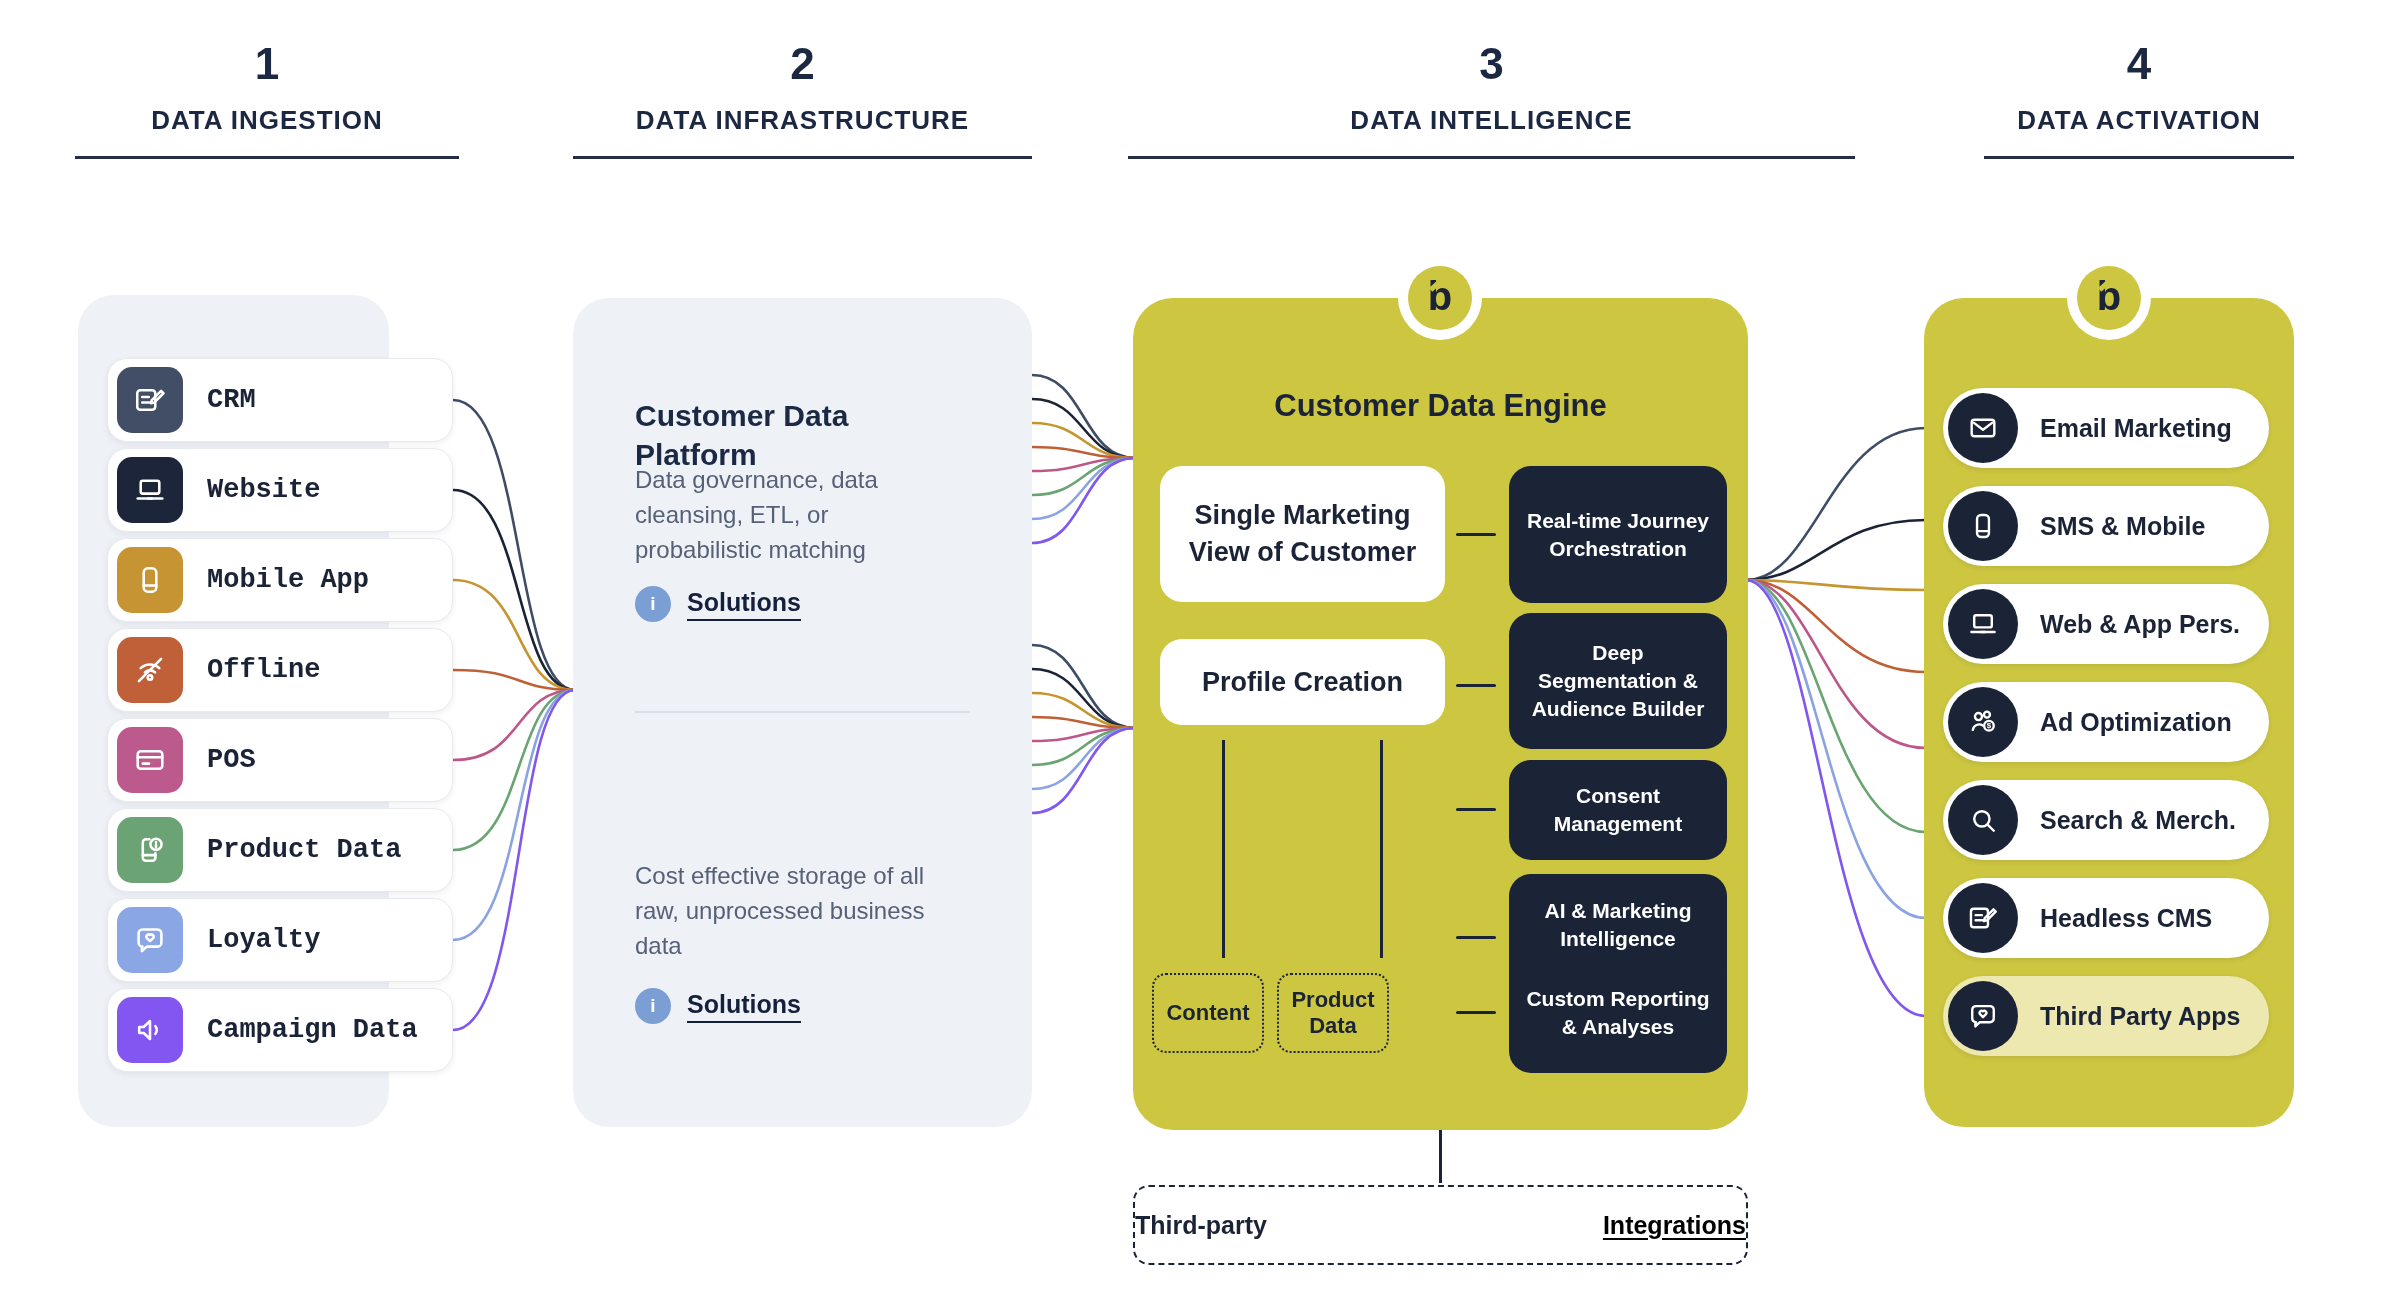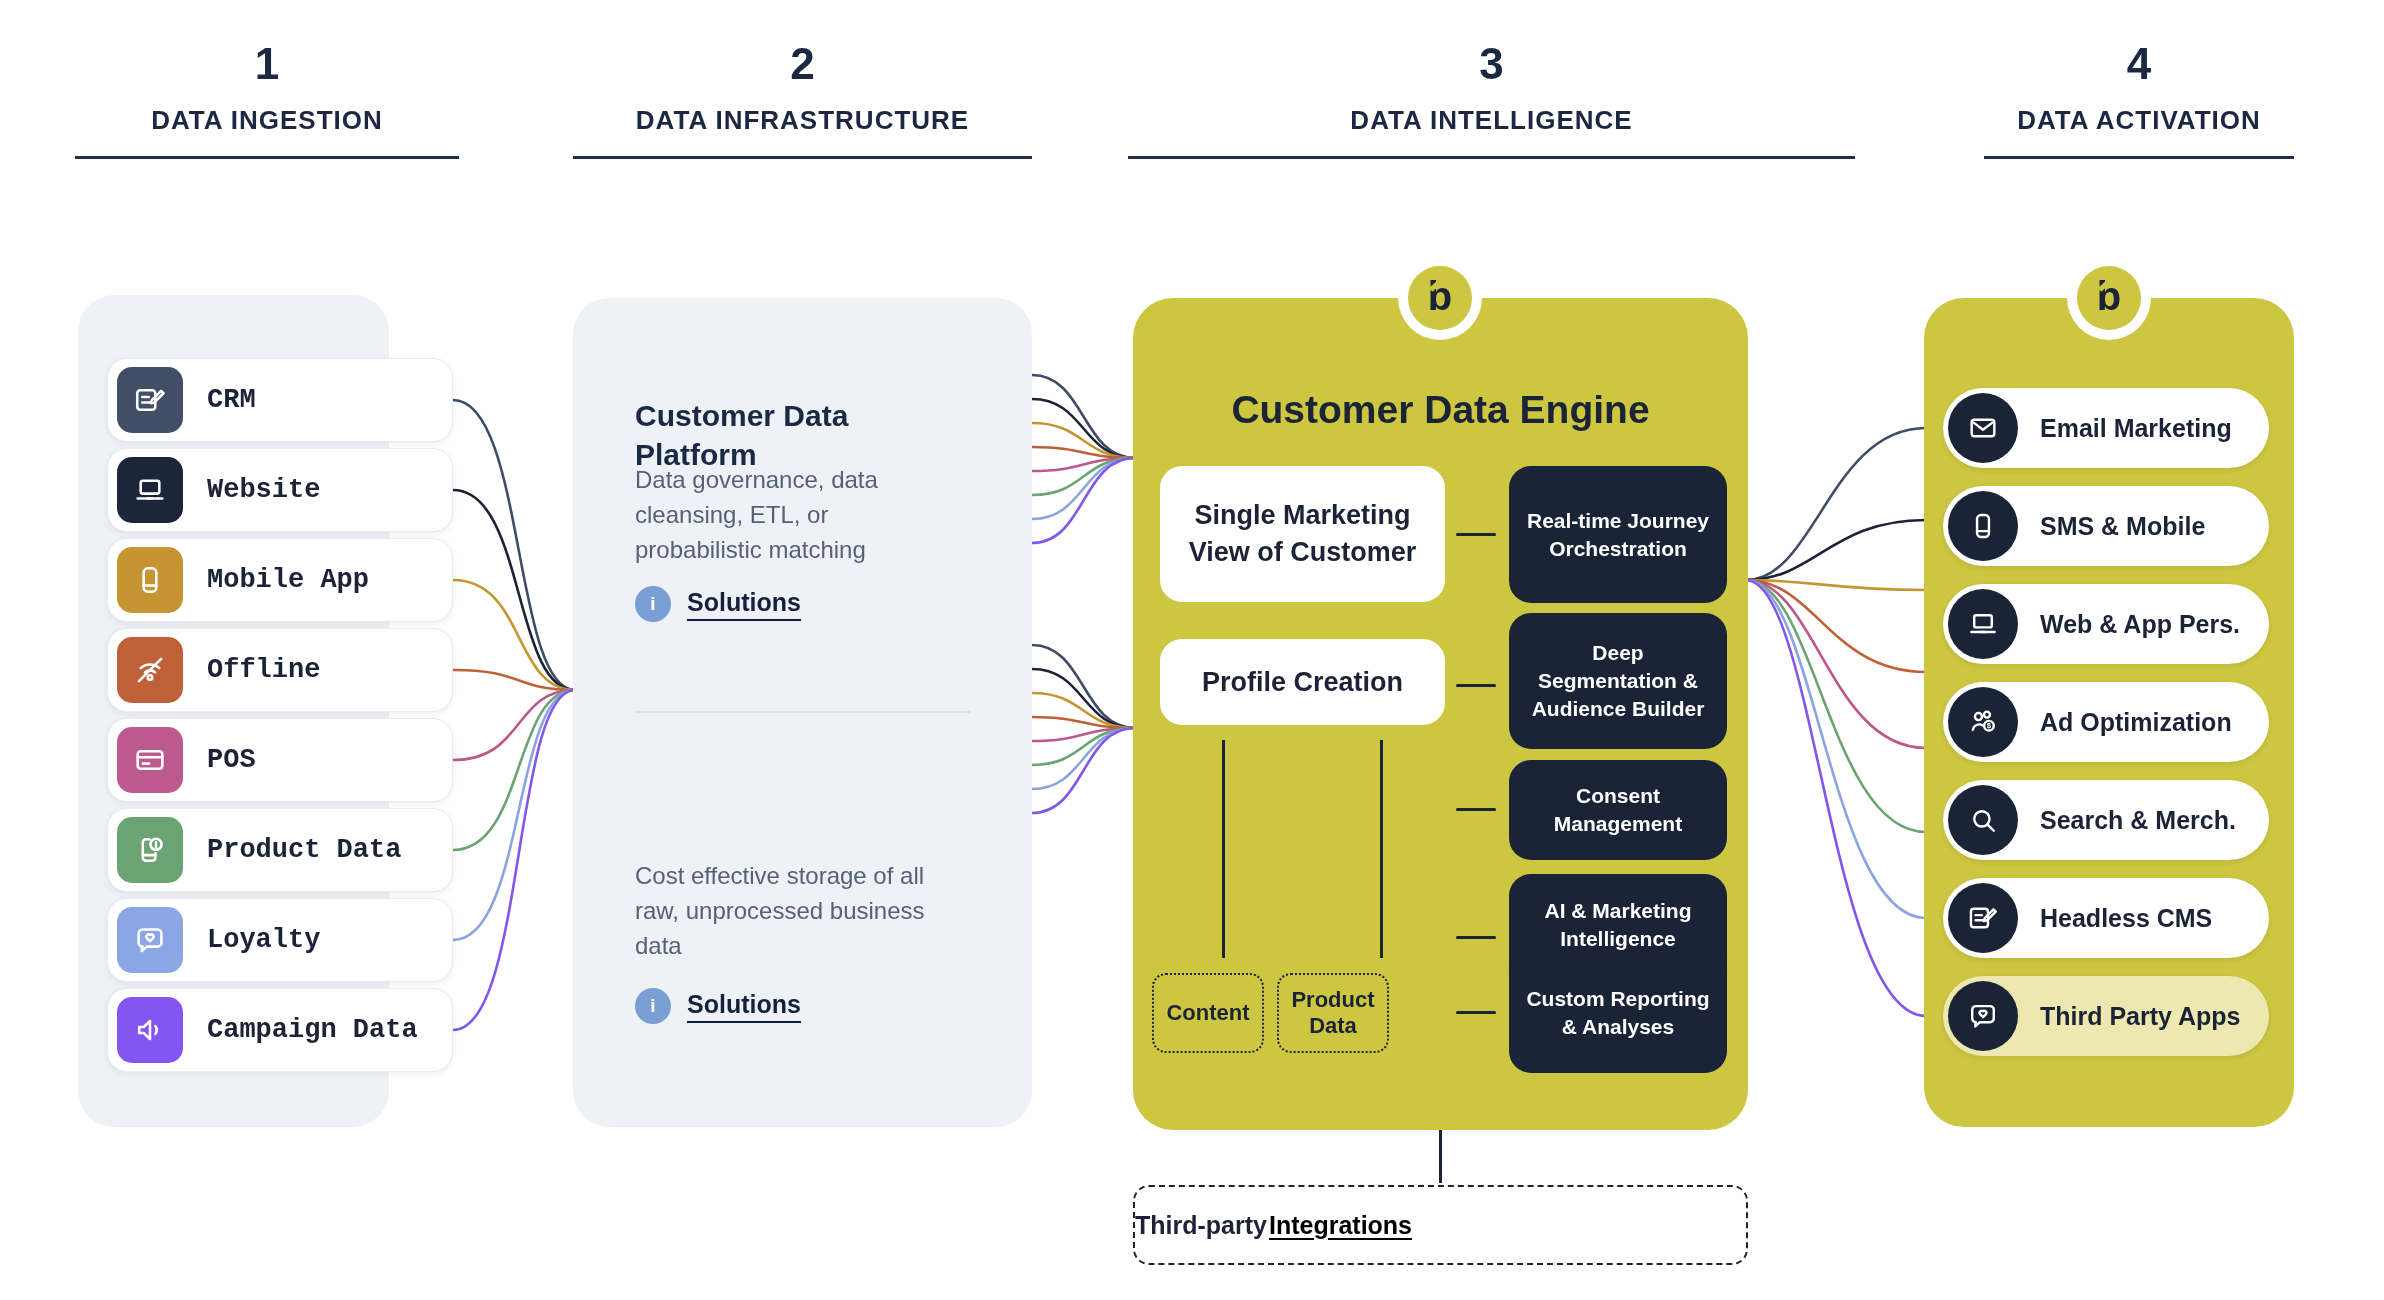--- a/index.html
+++ b/index.html
@@ -39,35 +39,35 @@
 
   
   .badge { position:absolute; width:84px; height:84px; border-radius:50%; background:#ffffff; z-index:3;
            display:flex; align-items:center; justify-content:center; }
   .badge-inner { position:relative; width:64px; height:64px; border-radius:50%;
                  display:flex; align-items:center; justify-content:center; }
   .badge-b { font-size:40px; font-weight:700; color:#1b2336; line-height:1; transform:translateY(-2px); }
   .badge-cut { position:absolute; width:13px; height:5px; left:21px; top:17px; transform:rotate(-42deg); }
 
   
-  .engine-title { position:absolute; z-index:2; font-size:39px; font-weight:700; color:#1b2336; text-align:center; }
+  .engine-title { position:absolute; z-index:2; font-size:31px; font-weight:700; color:#1b2336; text-align:center; }
   .white-box { position:absolute; z-index:2; background:#ffffff; border-radius:22px; display:flex;
                align-items:center; justify-content:center; text-align:center;
                font-size:27px; font-weight:700; color:#1b2336; line-height:37px; padding:0 20px; }
   .dark-box { position:absolute; z-index:2; background:#1b2336; border-radius:22px; display:flex; flex-direction:column;
               align-items:center; justify-content:center; text-align:center; padding:8px 12px; }
   .dark-box .db-label { font-size:21px; font-weight:700; color:#ffffff; line-height:28px; }
   .dark-box .db-sub { font-size:18px; font-weight:400; color:#e8eaf2; line-height:24px; margin-top:2px; }
   .dash-link { position:absolute; z-index:2; height:3px; background:#1b2336; border-radius:2px; }
   .vline { position:absolute; z-index:2; width:3px; background:#1b2336; }
   .dotted-box { position:absolute; z-index:2; border:2.5px dotted #1b2336; border-radius:14px; background:transparent;
                 display:flex; align-items:center; justify-content:center; text-align:center;
                 font-size:22px; font-weight:700; color:#1b2336; line-height:26px; padding:0 8px; }
   .tp-box { position:absolute; z-index:2; background:#ffffff; border:2px dashed #1b2336; border-radius:16px;
-            display:flex; align-items:center; justify-content:flex-start; gap:2px; font-size:25px; }
+            display:flex; align-items:center; justify-content:space-between; gap:28px; font-size:25px; }
   .tp-prefix { font-weight:700; color:#1b2336; }
   .tp-link { font-weight:600; color:#000000; text-decoration:underline; text-underline-offset:4px; cursor:pointer; }
 
   
   .pill { position:absolute; left:1943px; width:326px; height:80px; background:#ffffff; border-radius:40px;
           z-index:2; display:flex; align-items:center; box-shadow:0 2px 5px rgba(27,35,54,.10); }
   .pill-icon { width:70px; height:70px; border-radius:50%; background:#1b2336; margin-left:5px;
                display:flex; align-items:center; justify-content:center; flex:0 0 auto; }
   .pill-label { font-size:25px; font-weight:600; color:#1b2336; margin-left:22px; }
 

